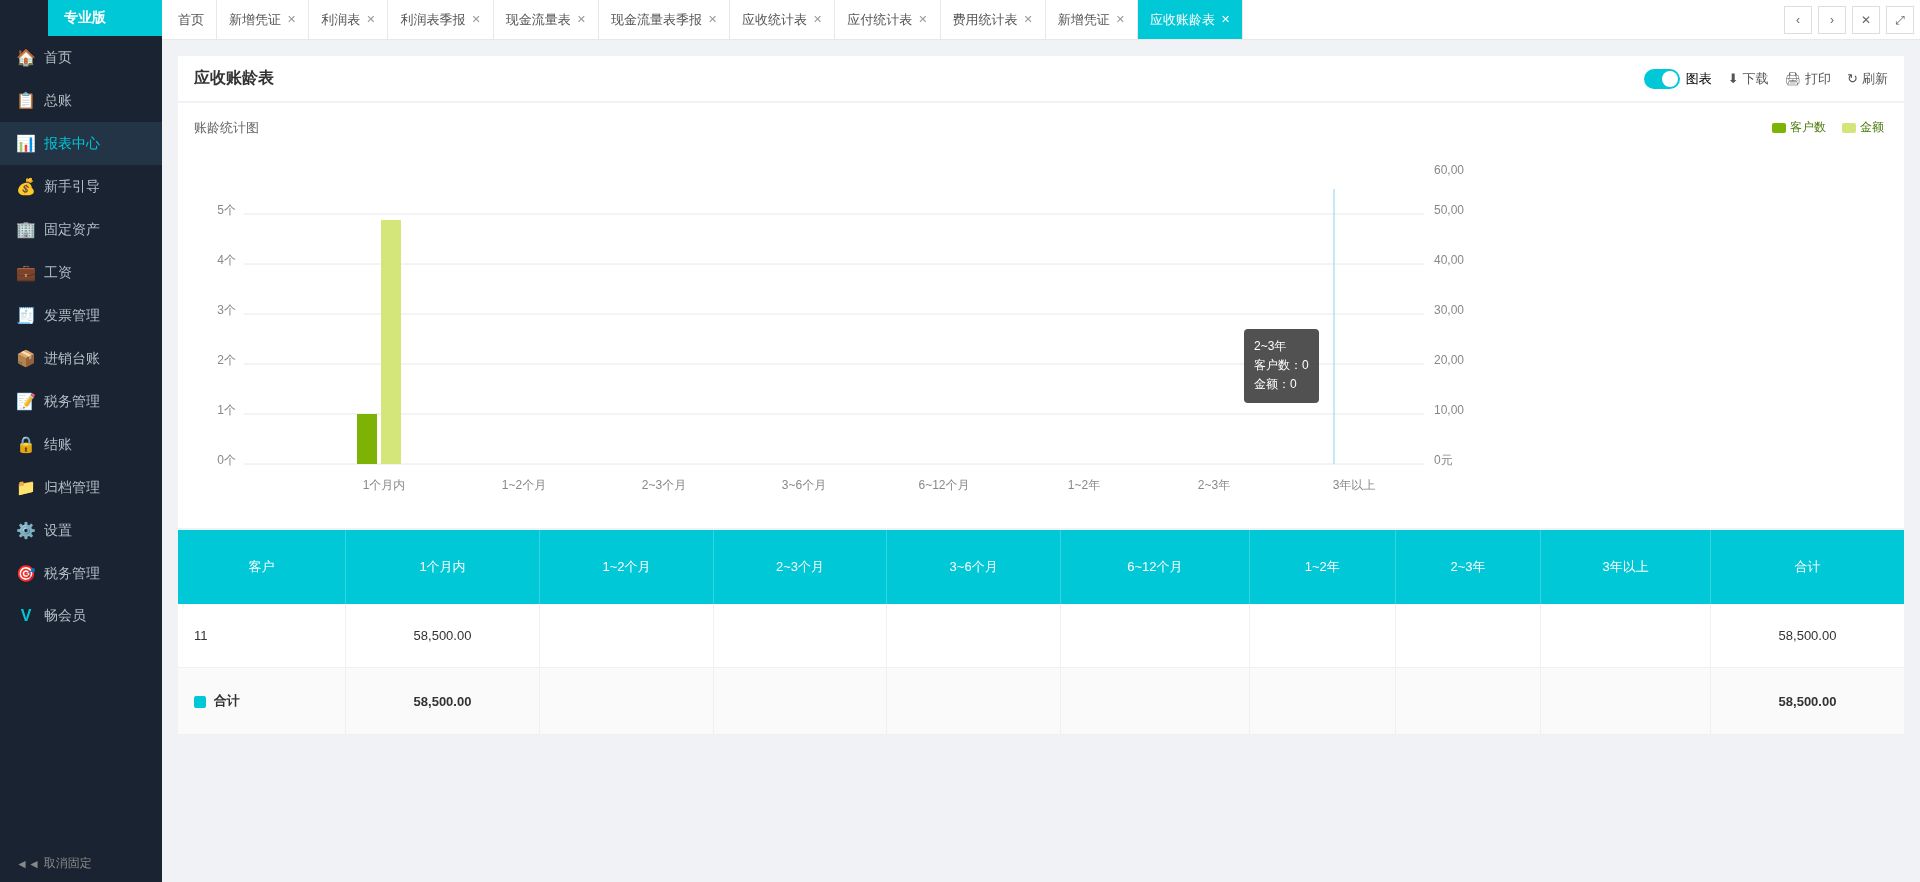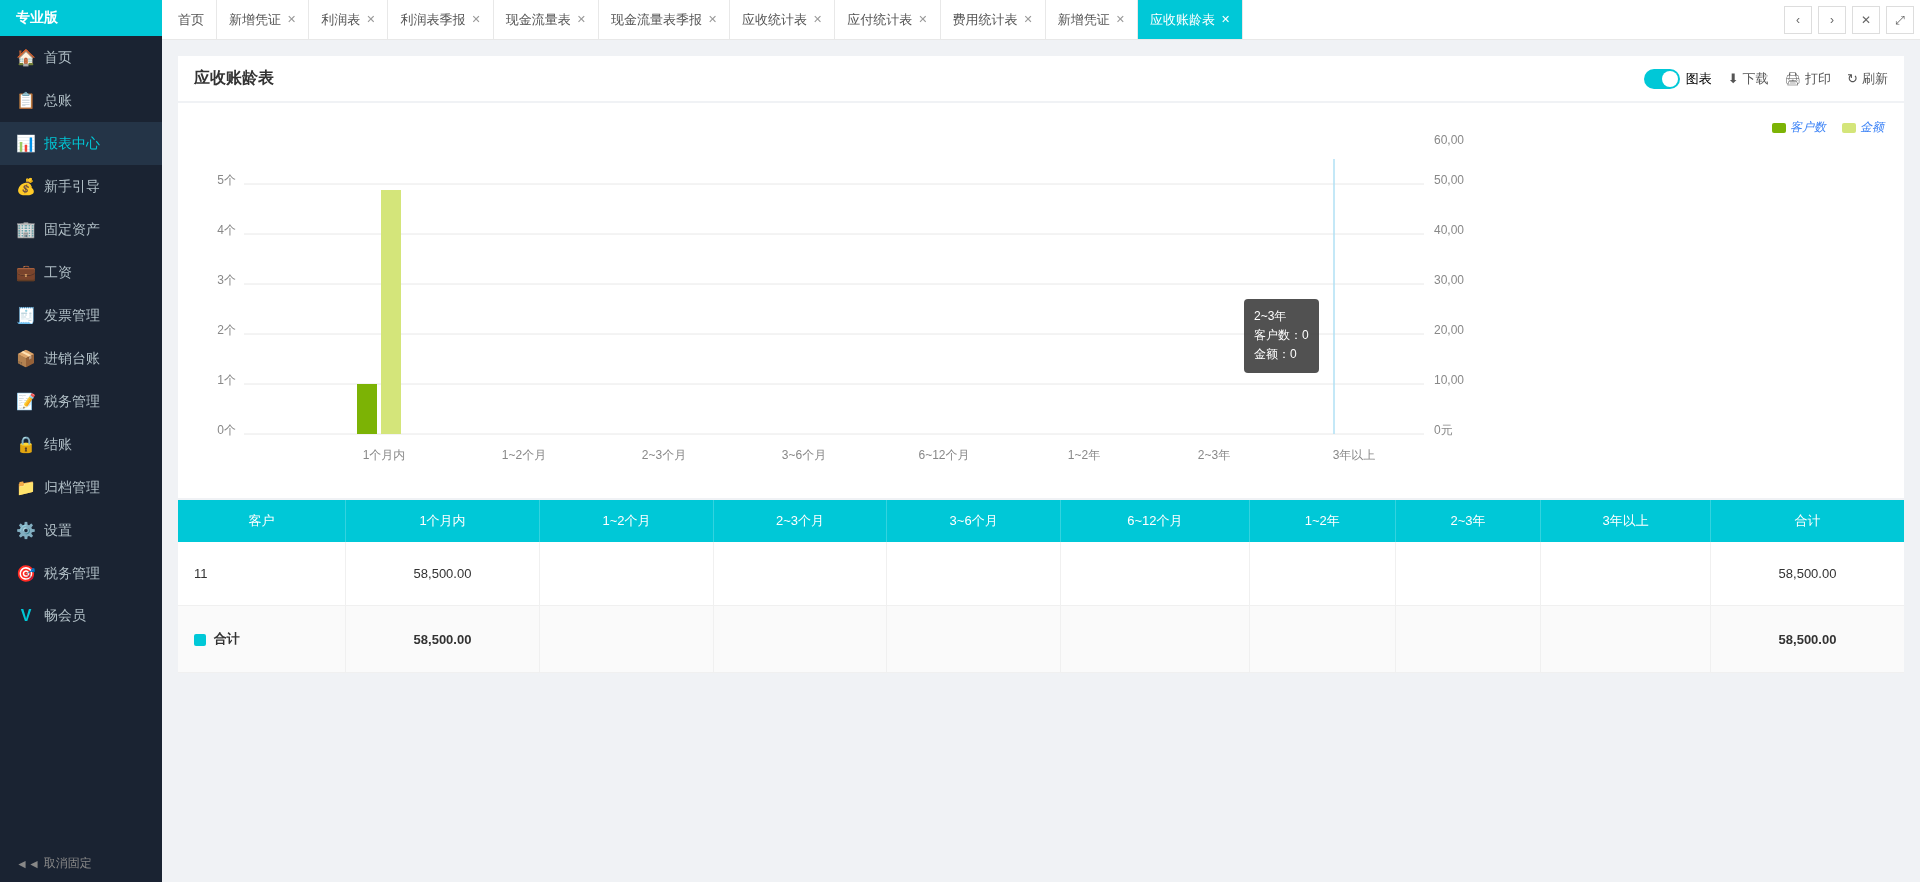--- a/index.html
+++ b/index.html
@@ -17,20 +17,21 @@
     }
     .sidebar-logo {
       background: #00c8d7;
       padding: 8px 16px;
       color: white;
       font-size: 14px;
       font-weight: bold;
       height: 36px;
       display: flex;
       align-items: center;
+      margin-left: 48px;
     }
     .sidebar-item {
       display: flex;
       align-items: center;
       padding: 12px 16px;
       cursor: pointer;
       color: #b0bec5;
       font-size: 14px;
       gap: 8px;
       transition: background 0.2s;
@@ -168,22 +169,21 @@
       margin-bottom: 12px;
     }
     .chart-legend {
       position: absolute;
       top: 16px;
       right: 20px;
       display: flex;
       align-items: flex-start;
       gap: 16px;
       font-size: 12px;
-      color: #3b82f6;
-      font-style: italic;
+      color: #4d7c0f;
     }
     .legend-item {
       display: flex;
       align-items: center;
       gap: 4px;
     }
     .legend-color {
       width: 14px;
       height: 10px;
       border-radius: 2px;
@@ -211,21 +211,21 @@
     .data-table {
       background: white;
       width: 100%;
       border-collapse: collapse;
     }
     .data-table thead tr {
       background: #00c8d7;
       color: white;
     }
     .data-table th {
-      padding: 12px 16px;
+      padding: 28px 16px;
       text-align: center;
       font-weight: normal;
       font-size: 13px;
       border-right: 1px solid rgba(255,255,255,0.2);
     }
     .data-table th:last-child { border-right: none; }
     .data-table td {
       padding: 24px 16px;
       text-align: center;
       border-bottom: 1px solid #f0f0f0;
@@ -386,20 +386,21 @@
           <span>打印</span>
         </div>
         <div class="action-btn">
           <span>↻</span>
           <span>刷新</span>
         </div>
       </div>
     </div>
 
     <div class="chart-container">
+      <div class="chart-title">账龄统计图</div>
       <div class="chart-legend">
         <div class="legend-item">
           <div class="legend-color" style="background:#7cb305;"></div>
           <span>客户数</span>
         </div>
         <div class="legend-item">
           <div class="legend-color" style="background:#d4e57a;"></div>
           <span>金额</span>
         </div>
       </div>

